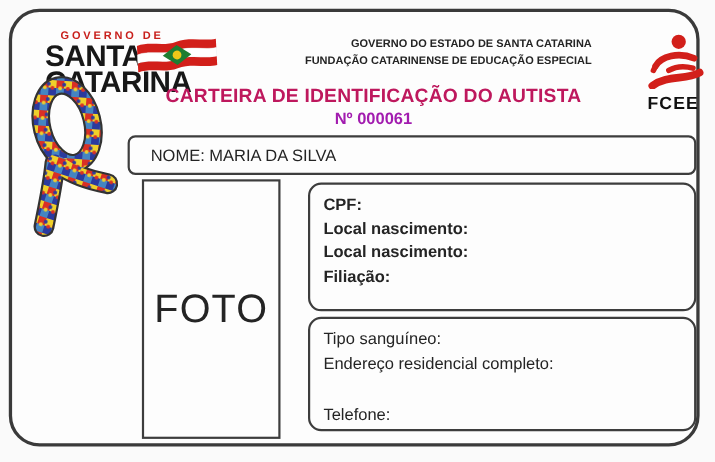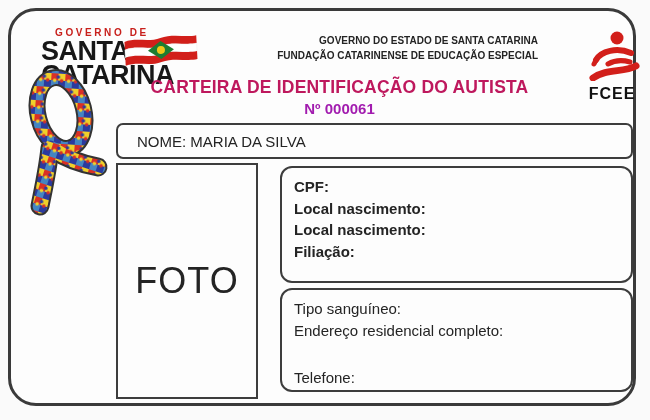--- a/index.html
+++ b/index.html
@@ -32,21 +32,21 @@
   
   .ribbon{position:absolute;left:4px;top:68px;z-index:5;}
   
   .nome-box{
     position:absolute;left:105px;top:112px;width:517px;height:36px;
     border:2px solid #3d3d3d;border-radius:7px;background:#fdfdfd;
     box-sizing:border-box;display:flex;align-items:center;padding-left:19px;
     font-size:15px;color:#242424;
   }
   .photo-box{
-    position:absolute;left:105px;top:152px;width:142px;height:236px;
+    position:absolute;left:118px;top:152px;width:126px;height:236px;
     border:2px solid #3d3d3d;background:#fdfdfd;box-sizing:border-box;
     display:flex;align-items:center;justify-content:center;
   }
   .photo-box span{font-size:36px;letter-spacing:1px;color:#242424;}
   .fbox{
     position:absolute;left:269px;width:353px;
     border:2px solid #3d3d3d;border-radius:12px;background:#fdfdfd;
     box-sizing:border-box;padding:8px 12px;
     font-size:15px;line-height:21.5px;color:#242424;
   }

